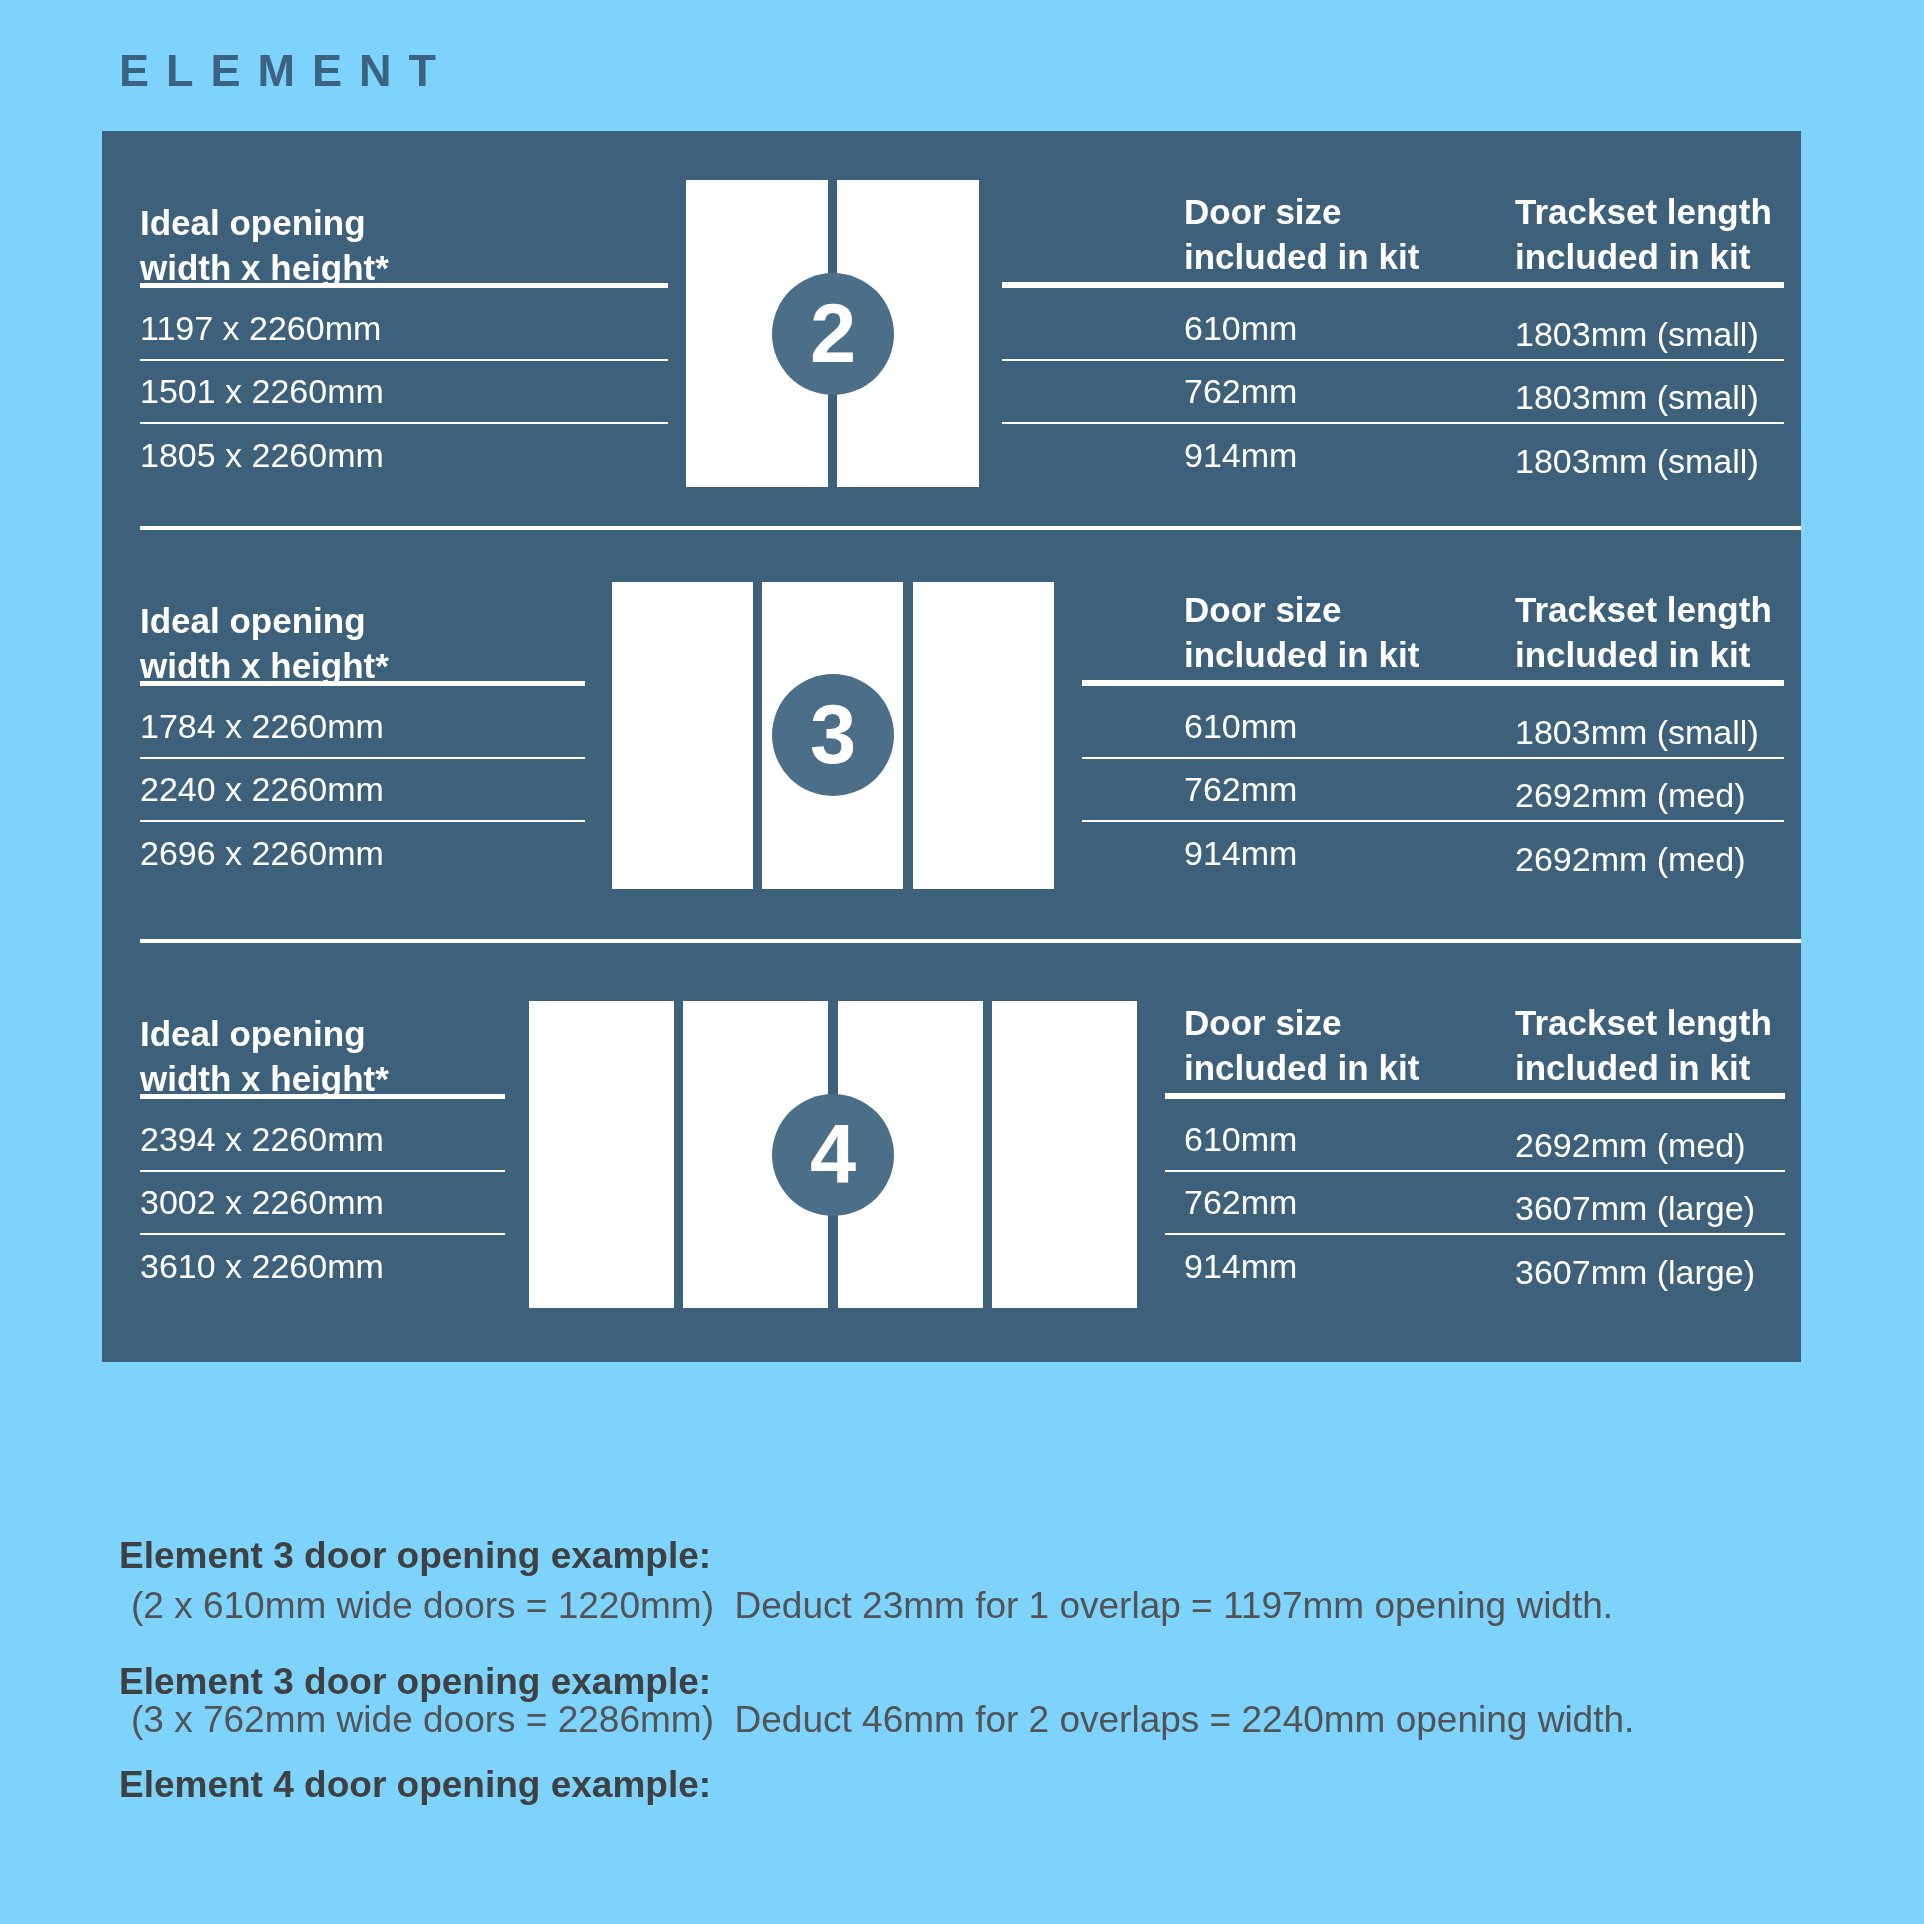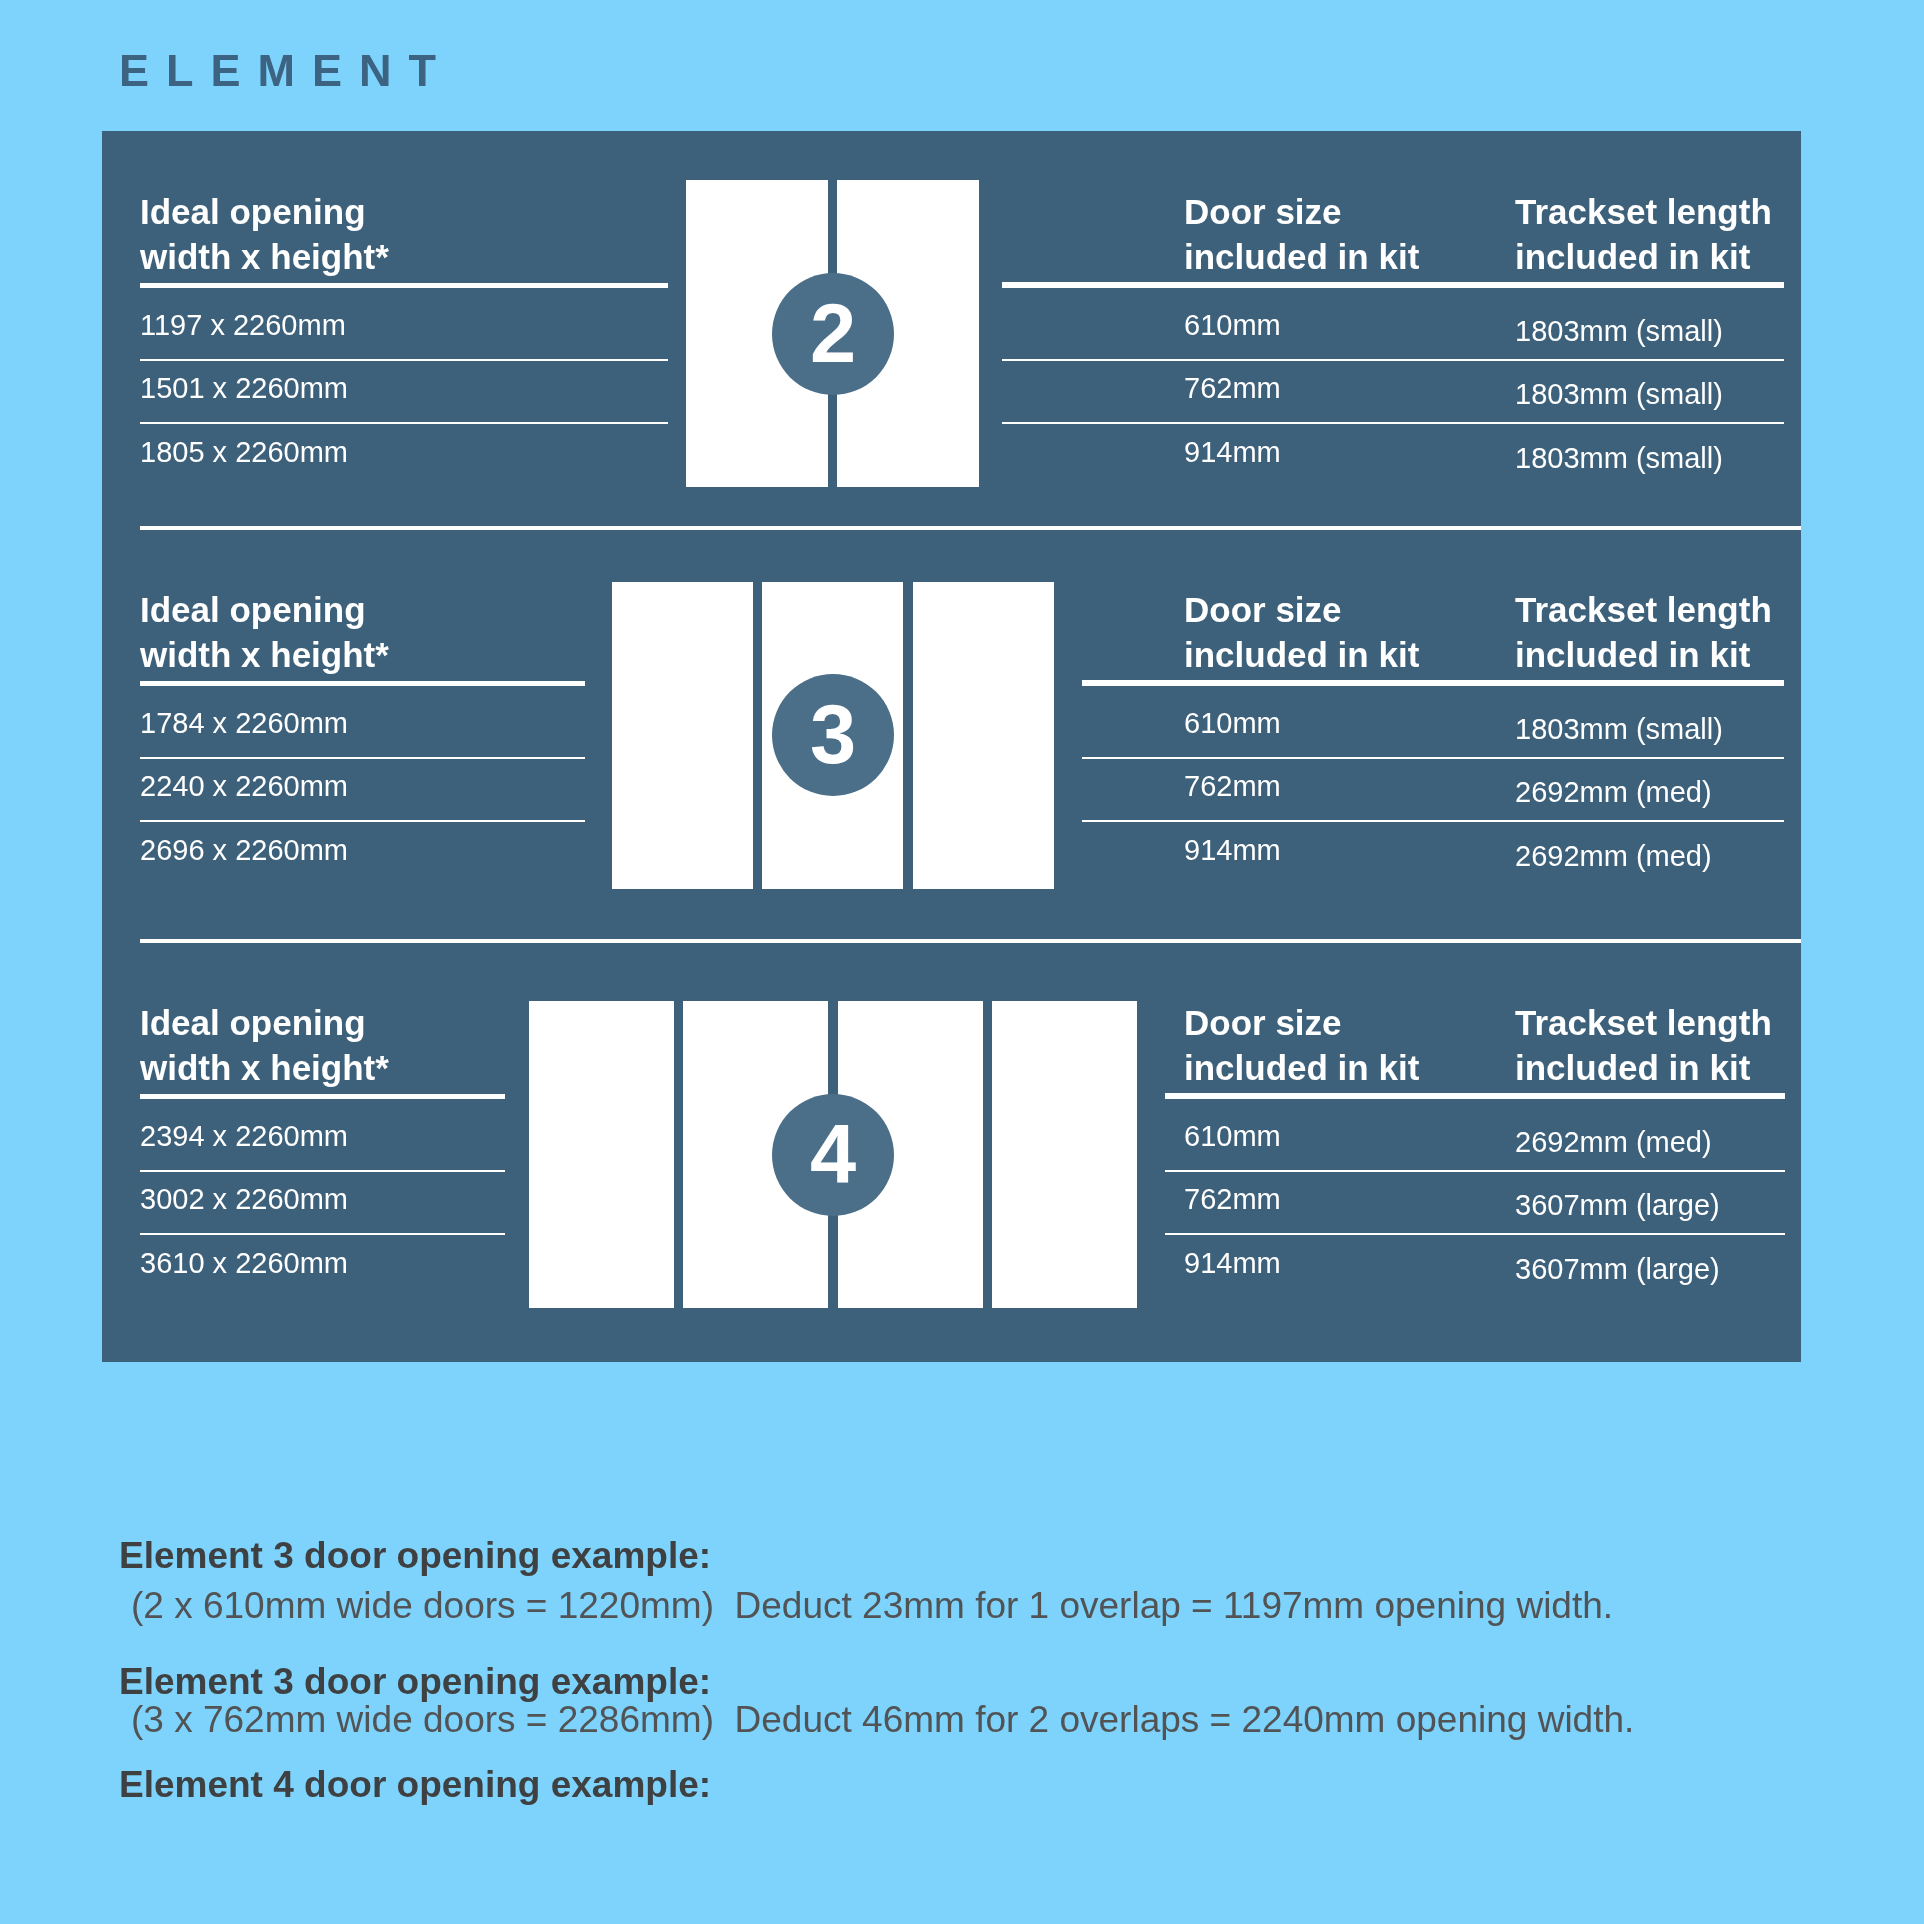--- a/index.html
+++ b/index.html
@@ -16,34 +16,34 @@
   .divider.d1{top:395px;}
   .divider.d2{top:808px;}
 
   
   .sec{position:absolute;left:0;width:1699px;}
   .sec.s1{top:0;}
   .sec.s2{top:398px;}
   .sec.s3{top:811px;}
 
   .hdr{position:absolute;color:#ffffff;font-weight:bold;font-size:35px;line-height:45px;}
-  .hdr.left{left:38px;top:58px;}
+  .hdr.left{left:38px;top:69px;}
   .hdr.c1{left:1082px;top:58px;}
   .hdr.c2{left:1413px;top:58px;}
 
   .uline-left{position:absolute;left:38px;top:152px;height:4.7px;background:#ffffff;}
   .uline-right{position:absolute;top:151px;height:6.3px;background:#ffffff;}
   .s1 .uline-left{width:528px;}
   .s2 .uline-left{width:445px;}
   .s3 .uline-left{width:365px;}
   .s1 .uline-right{left:900px;width:782px;}
   .s2 .uline-right{left:980px;width:702px;}
   .s3 .uline-right{left:1063px;width:620px;}
 
-  .cell{position:absolute;color:#ffffff;font-size:29px;font-weight:normal;white-space:nowrap;}
+  .cell{position:absolute;color:#ffffff;font-size:34px;font-weight:normal;white-space:nowrap;}
   .row1{top:178px;}
   .row2{top:241px;}
   .row3{top:305px;}
   .colL{left:38px;}
   .colA{left:1082px;}
   .colB{left:1413px;margin-top:6px;}
 
   .sep{position:absolute;height:2.3px;background:#ffffff;}
   .sepL{left:38px;}
   .s1 .sepL{width:528px;}

